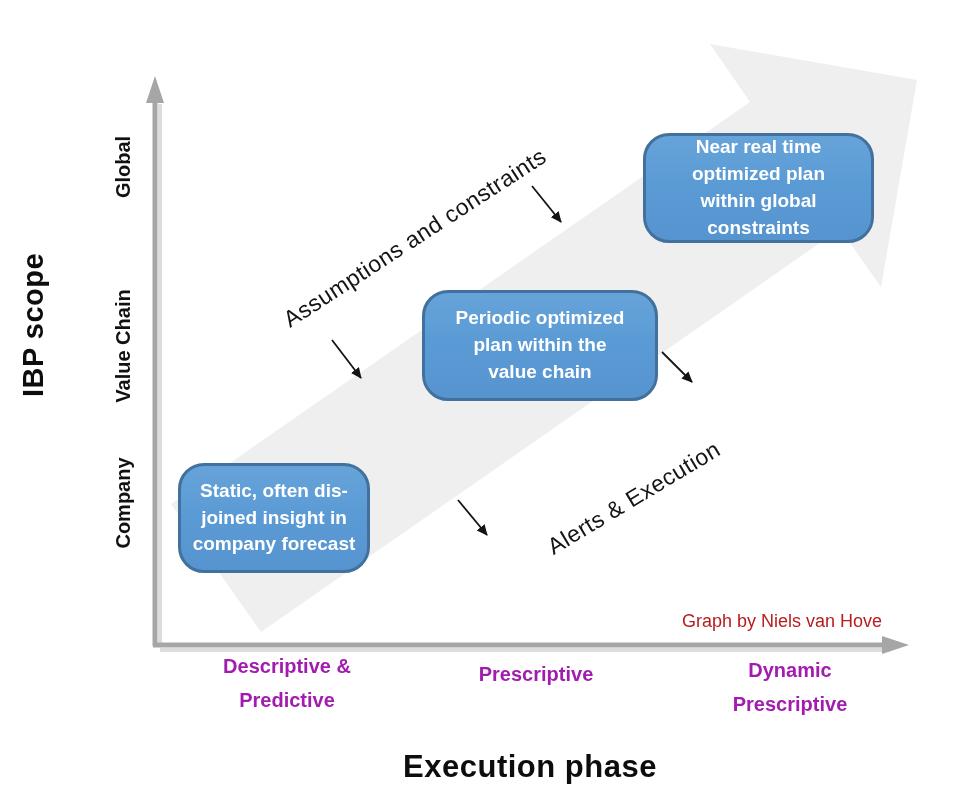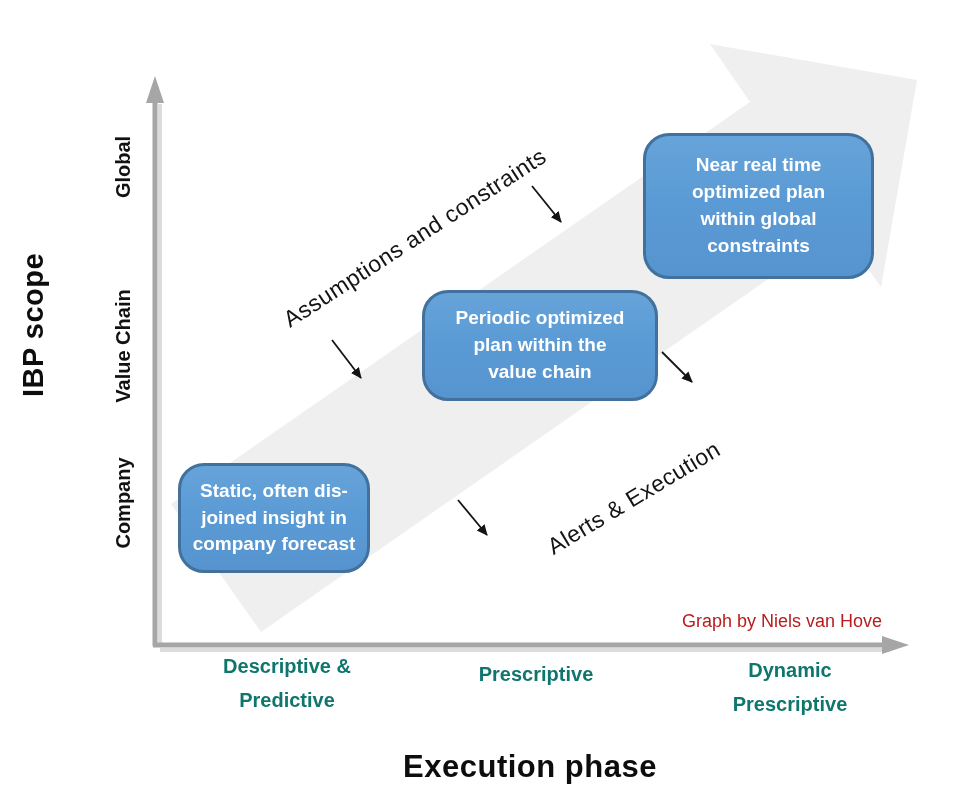--- a/index.html
+++ b/index.html
@@ -18,21 +18,21 @@
     font-size:29px;font-weight:bold;color:#0d0d0d;
     transform:translate(-50%,-50%) rotate(-90deg);
     white-space:nowrap;letter-spacing:0.5px;
   }
   .ytick{
     font-size:20px;font-weight:bold;color:#111;
     transform:translate(-50%,-50%) rotate(-90deg);
     white-space:nowrap;
   }
   .xtick{
-    font-size:20px;font-weight:bold;color:#0f766e;
+    font-size:20px;font-weight:bold;color:#a21caf;
     text-align:center;line-height:1.7;
     transform:translate(-50%,-50%);
   }
   .xtitle{
     font-size:31px;font-weight:bold;color:#0d0d0d;
     transform:translate(-50%,-50%);white-space:nowrap;letter-spacing:0.5px;
   }
   .credit{
     font-size:18px;color:#b91c1c;
     transform:translate(-50%,-50%);white-space:nowrap;
@@ -92,21 +92,21 @@
   <div class="box" style="left:178px;top:463px;width:192px;height:110px;">
     <span class="txt">Static, often dis-
 joined insight in
 company forecast</span>
   </div>
   <div class="box" style="left:422px;top:290px;width:236px;height:111px;">
     <span class="txt">Periodic optimized
 plan within the
 value chain</span>
   </div>
-  <div class="box" style="left:643px;top:133px;width:231px;height:146px;">
+  <div class="box" style="left:643px;top:133px;width:231px;height:110px;">
     <span class="txt">Near real time
 optimized plan
 within global
 constraints</span>
   </div>
 
   <div class="abs diag diag1" style="left:415px;top:238px;">Assumptions and constraints</div>
   <div class="abs diag diag2" style="left:634px;top:498px;">Alerts &amp; Execution</div>
 
   <div class="abs credit" style="left:782px;top:621px;">Graph by Niels van Hove</div>

